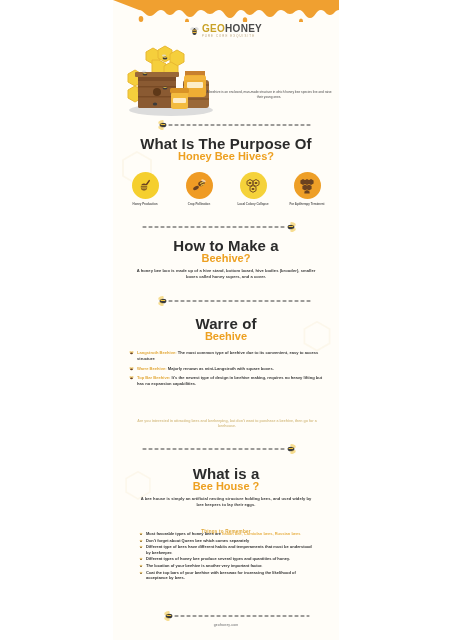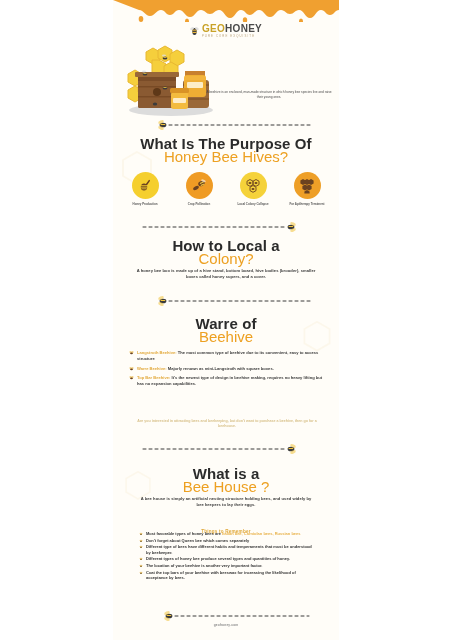--- a/index.html
+++ b/index.html
@@ -21,21 +21,21 @@
   }
   
   .drip{position:absolute;left:0;top:0;width:226px;height:22px;}
   
   .center{text-align:center;}
   .h-dark{
     font-size:15px;font-weight:bold;color:#2b2b2b;letter-spacing:.1px;
     line-height:12px;
   }
   .h-orange{
-    font-size:15px;font-weight:normal;color:#eda021;
+    font-size:11px;font-weight:bold;color:#eda021;
     line-height:13px;
   }
   .body-txt{
     font-size:4.1px;color:#3a3a3a;line-height:6.4px;font-weight:bold;
     letter-spacing:.05px;
   }
   
   .logo-wrap{position:absolute;left:0;top:22px;width:226px;text-align:center;}
   .logo-row{display:inline-flex;align-items:center;gap:3px;}
   .logo-txt{line-height:1;text-align:left;}
@@ -288,22 +288,22 @@
     <path d="M30,7 H172" stroke="#3b3b3b" stroke-width="1" stroke-dasharray="3 3" stroke-linecap="round" fill="none"></path>
     <g>
       <ellipse cx="178" cy="7" rx="3.4" ry="2.3" fill="#3b3b3b"></ellipse>
       <rect x="175.6" y="6" width="4.6" height="1" fill="#f0c33c"></rect>
       <ellipse cx="180" cy="4" rx="3" ry="1.6" fill="#f0c33c" opacity=".55" transform="rotate(25 180 4)"></ellipse>
       <ellipse cx="180" cy="10" rx="3" ry="1.6" fill="#f0c33c" opacity=".55" transform="rotate(-25 180 10)"></ellipse>
     </g>
   </svg>
 
   <div class="sec" style="top:240px;">
-    <div class="h-dark">How to Local a</div>
-    <div class="h-orange">Colony?</div>
+    <div class="h-dark">How to Make a</div>
+    <div class="h-orange">Beehive?</div>
   </div>
   <div class="body-txt center" style="position:absolute;left:22px;top:268px;width:182px;">A honey bee box is made up of a hive stand, bottom board, hive bodies (brooder), smaller boxes called honey supers, and a cover.</div>
 
   <svg class="divider" style="top:294px;" viewBox="0 0 226 14">
     <path d="M56,7 H200" stroke="#3b3b3b" stroke-width="1" stroke-dasharray="3 3" stroke-linecap="round" fill="none"></path>
     <g>
       <ellipse cx="50" cy="7" rx="3.4" ry="2.3" fill="#3b3b3b"></ellipse>
       <rect x="47.6" y="6" width="4.6" height="1" fill="#f0c33c"></rect>
       <ellipse cx="48" cy="4" rx="3" ry="1.6" fill="#f0c33c" opacity=".55" transform="rotate(-25 48 4)"></ellipse>
       <ellipse cx="48" cy="10" rx="3" ry="1.6" fill="#f0c33c" opacity=".55" transform="rotate(25 48 10)"></ellipse>

